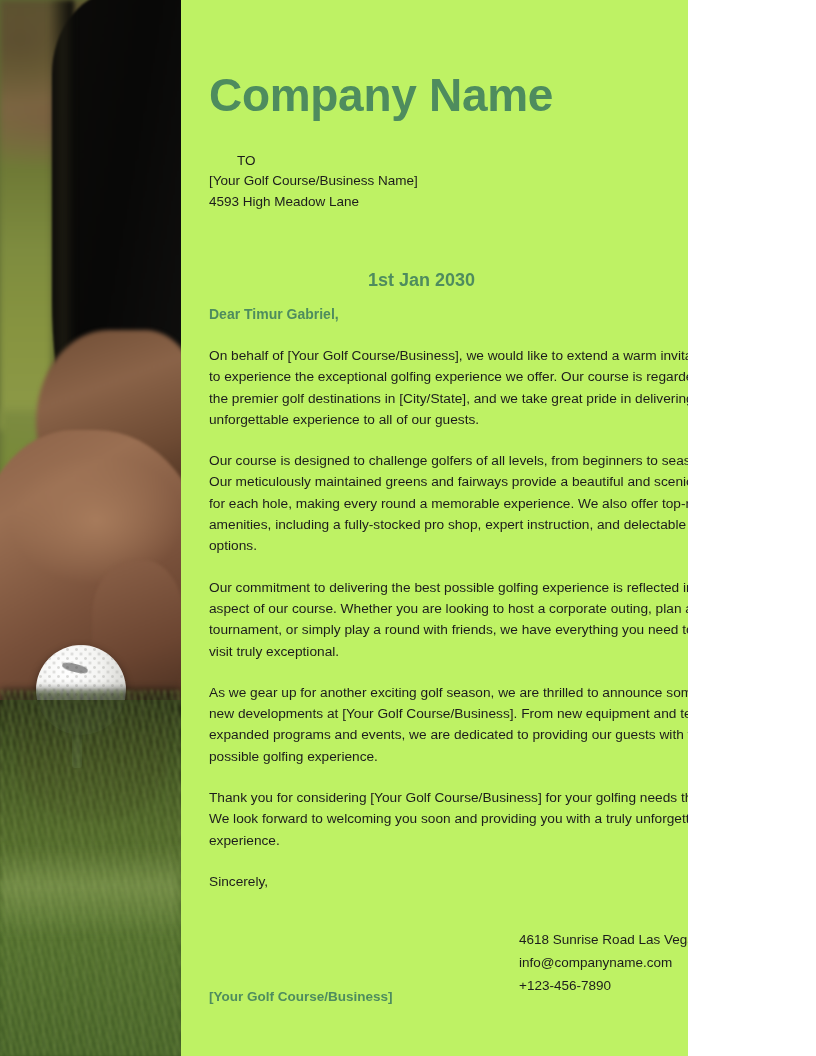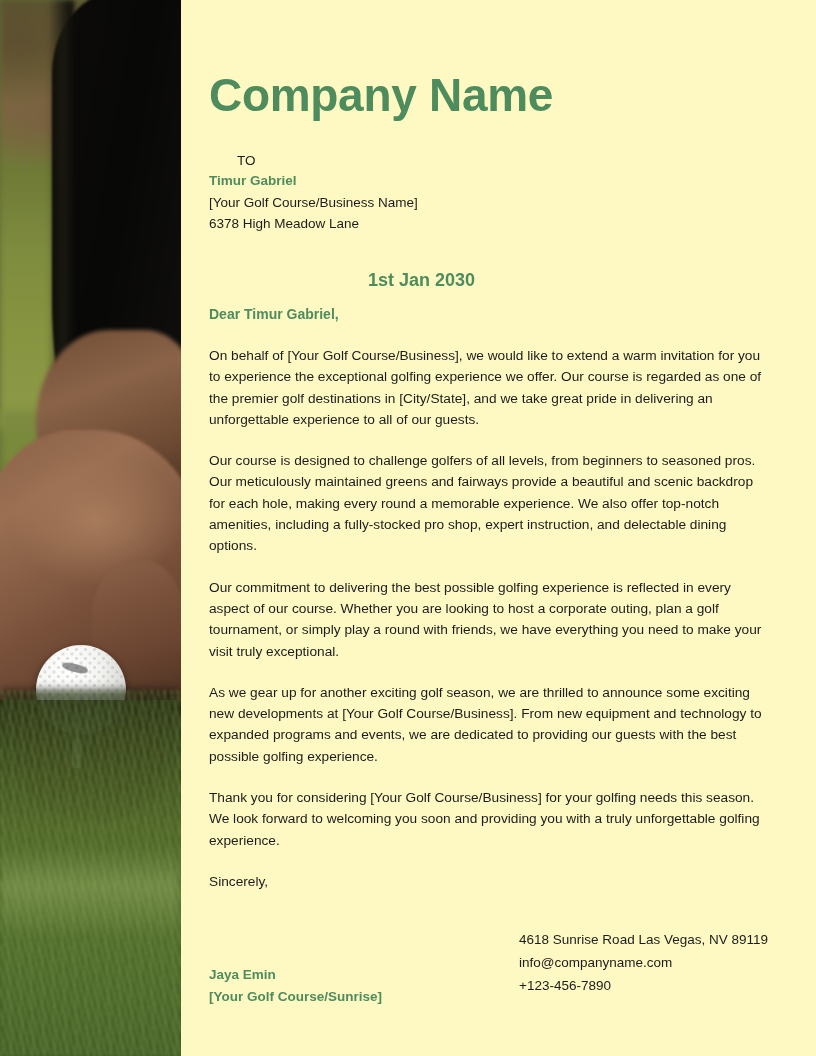--- a/index.html
+++ b/index.html
@@ -5,23 +5,23 @@
   html, body {
     margin: 0;
     padding: 0;
     background: #ffffff;
   }
   body {
     font-family: "Liberation Sans", sans-serif;
   }
   .page {
     position: relative;
-    width: 816px;
+    width: 688px;
     height: 1056px;
-    background: #fef9c3;
+    background: #bef264;
     overflow: hidden;
   }
 
   
   .photo-strip {
     position: absolute;
     left: 0;
     top: 0;
     width: 181px;
     height: 1056px;
@@ -295,42 +295,40 @@
     <div class="ph-layer ph-grass-blades"></div>
     <div class="ph-layer ph-grass-highlight"></div>
   </div>
 
   <div class="letter">
 
     <div class="company-name">Company Name</div>
 
     <div class="to-block">
       <div class="to-label">TO</div>
-      <div class="to-name">Timur Gabriel</div>
       <div class="to-line">[Your Golf Course/Business Name]</div>
-      <div class="to-line">6378 High Meadow Lane</div>
+      <div class="to-line">4593 High Meadow Lane</div>
     </div>
 
     <div class="letter-date">1st Jan 2030</div>
 
     <div class="salutation">Dear Timur Gabriel,</div>
 
     <div class="body-copy">
       <p>On behalf of [Your Golf Course/Business], we would like to extend a warm invitation for you to experience the exceptional golfing experience we offer. Our course is regarded as one of the premier golf destinations in [City/State], and we take great pride in delivering an unforgettable experience to all of our guests.</p>
       <p>Our course is designed to challenge golfers of all levels, from beginners to seasoned pros. Our meticulously maintained greens and fairways provide a beautiful and scenic backdrop for each hole, making every round a memorable experience. We also offer top-notch amenities, including a fully-stocked pro shop, expert instruction, and delectable dining options.</p>
       <p>Our commitment to delivering the best possible golfing experience is reflected in every aspect of our course. Whether you are looking to host a corporate outing, plan a golf tournament, or simply play a round with friends, we have everything you need to make your visit truly exceptional.</p>
       <p>As we gear up for another exciting golf season, we are thrilled to announce some exciting new developments at [Your Golf Course/Business]. From new equipment and technology to expanded programs and events, we are dedicated to providing our guests with the best possible golfing experience.</p>
       <p>Thank you for considering [Your Golf Course/Business] for your golfing needs this season. We look forward to welcoming you soon and providing you with a truly unforgettable golfing experience.</p>
       <p class="sign-off">Sincerely,</p>
     </div>
 
     <div class="footer">
       <div class="footer-left">
-        <div class="footer-name">Jaya Emin</div>
-        <div class="footer-org">[Your Golf Course/Sunrise]</div>
+        <div class="footer-org">[Your Golf Course/Business]</div>
       </div>
       <div class="footer-right">
         <div>4618 Sunrise Road Las Vegas, NV 89119</div>
         <div>info@companyname.com</div>
         <div>+123-456-7890</div>
       </div>
     </div>
 
   </div>
 </div>

